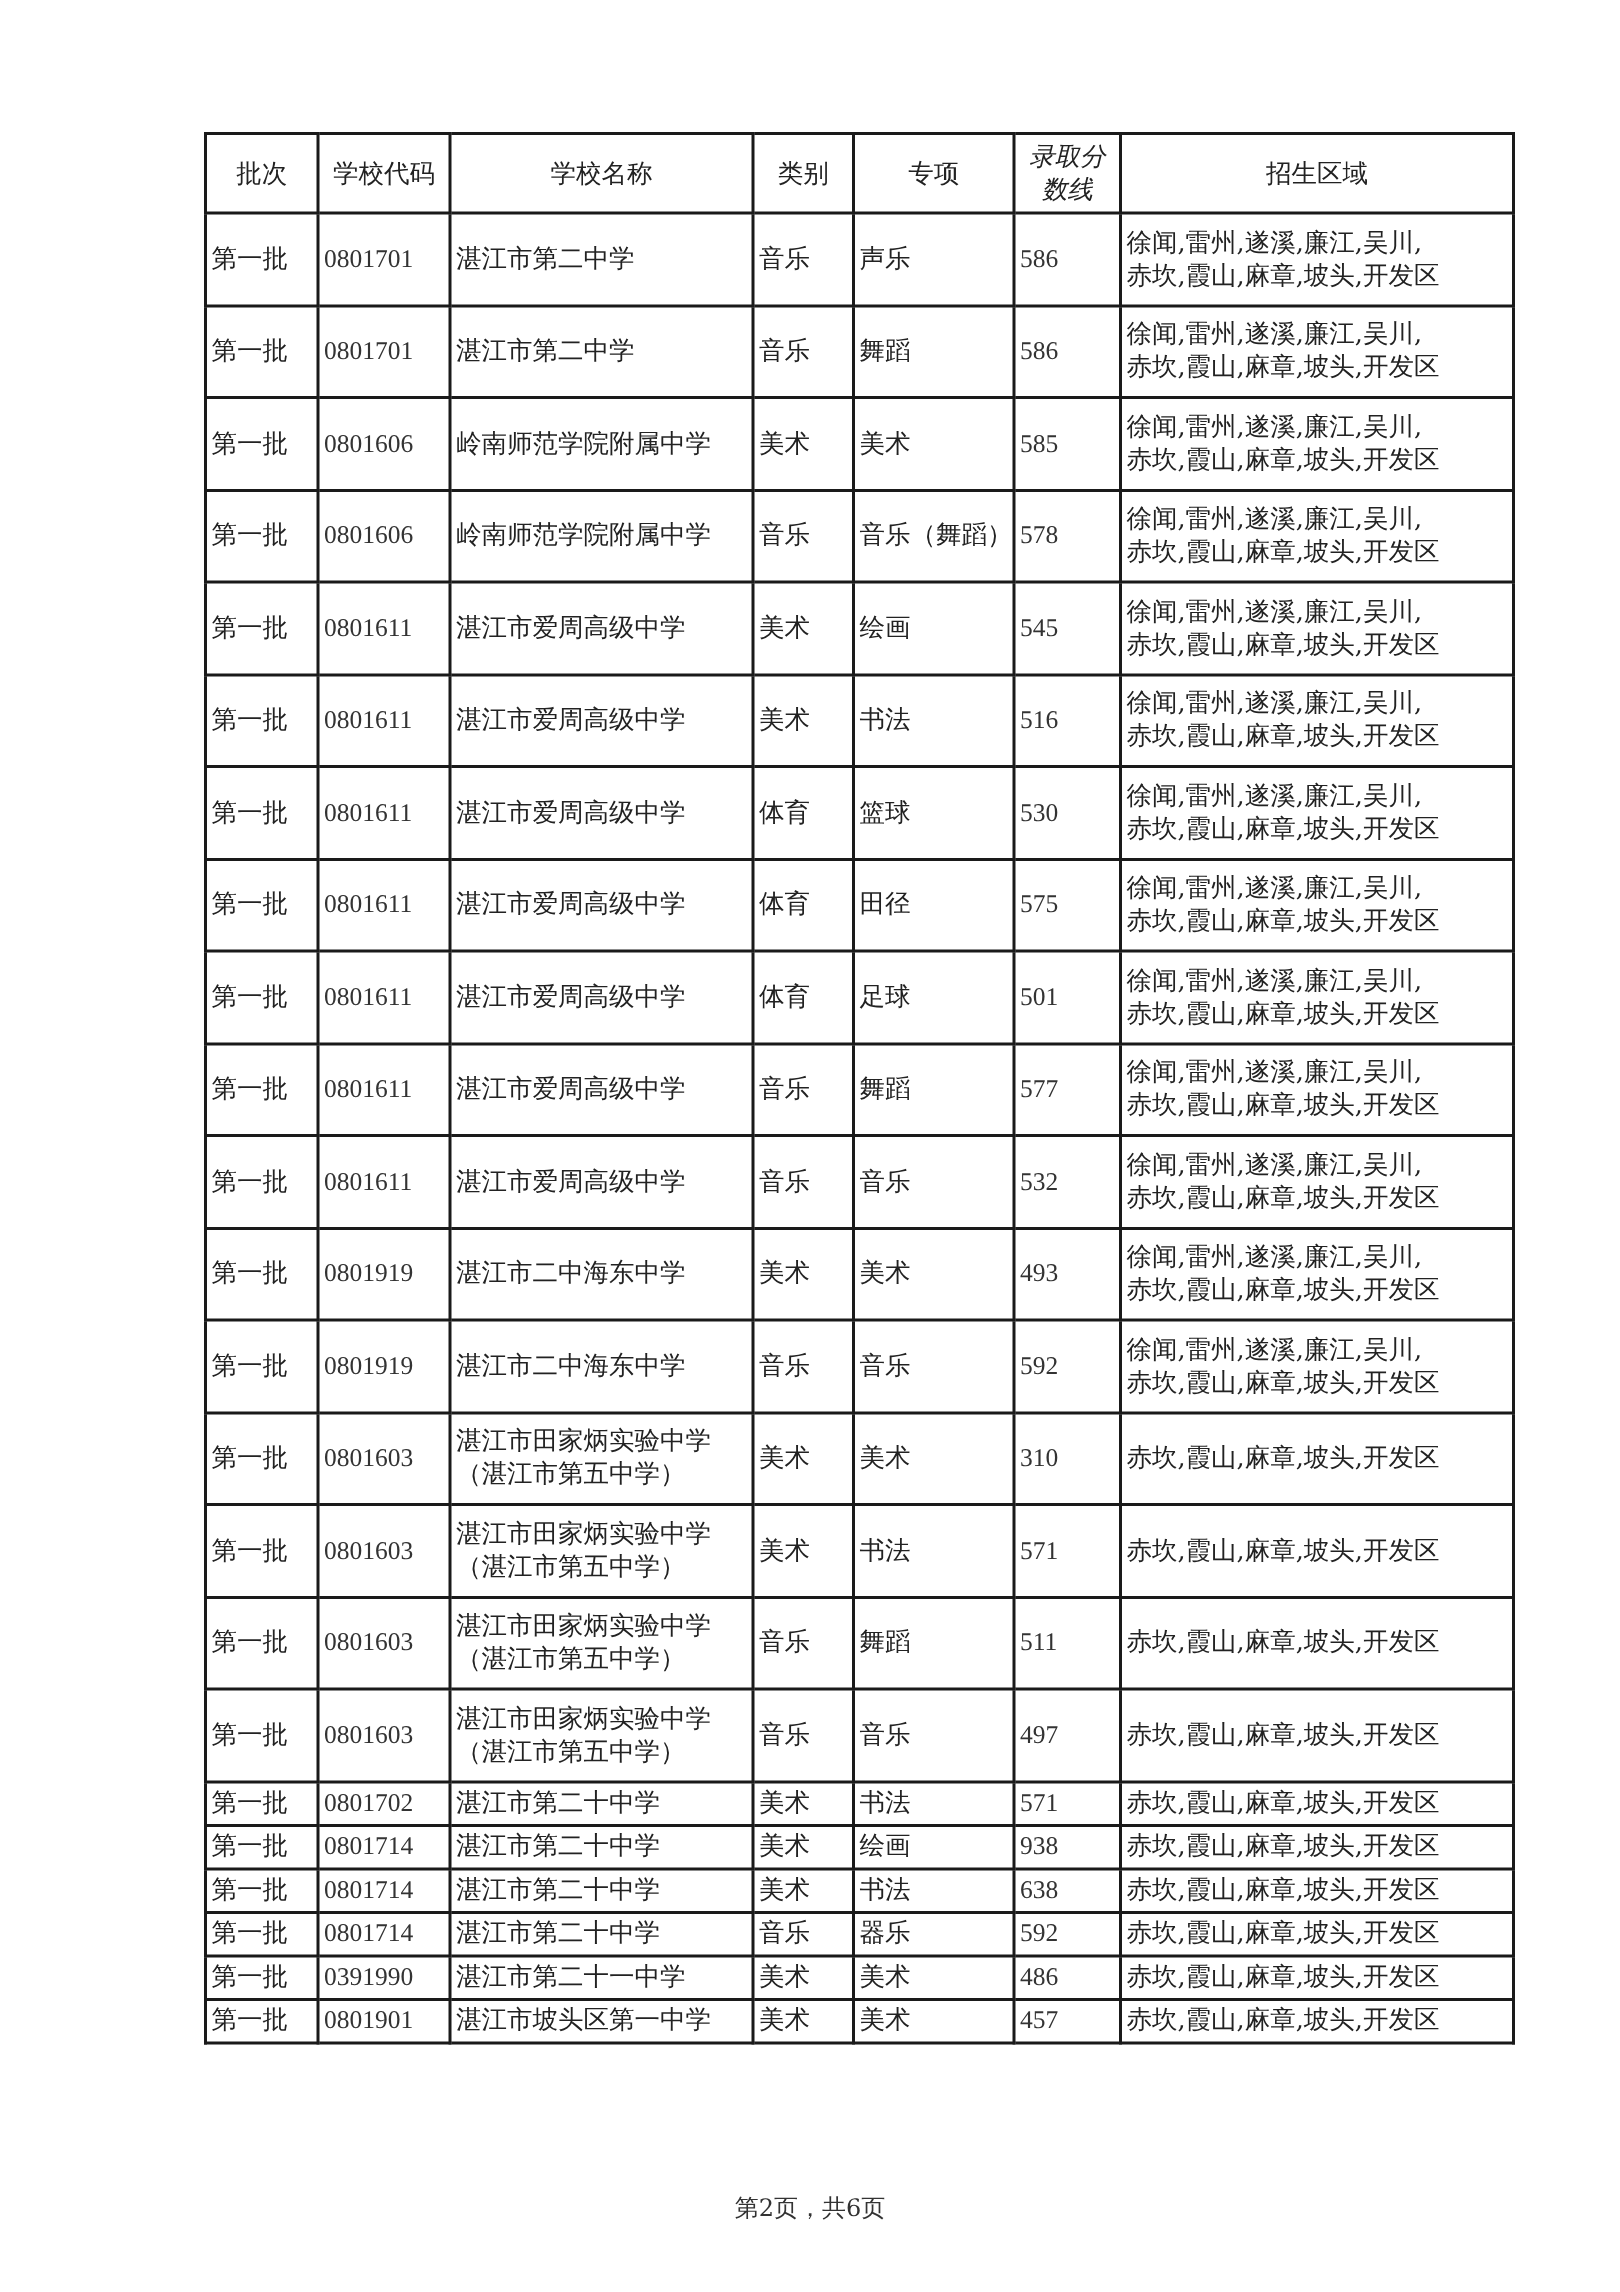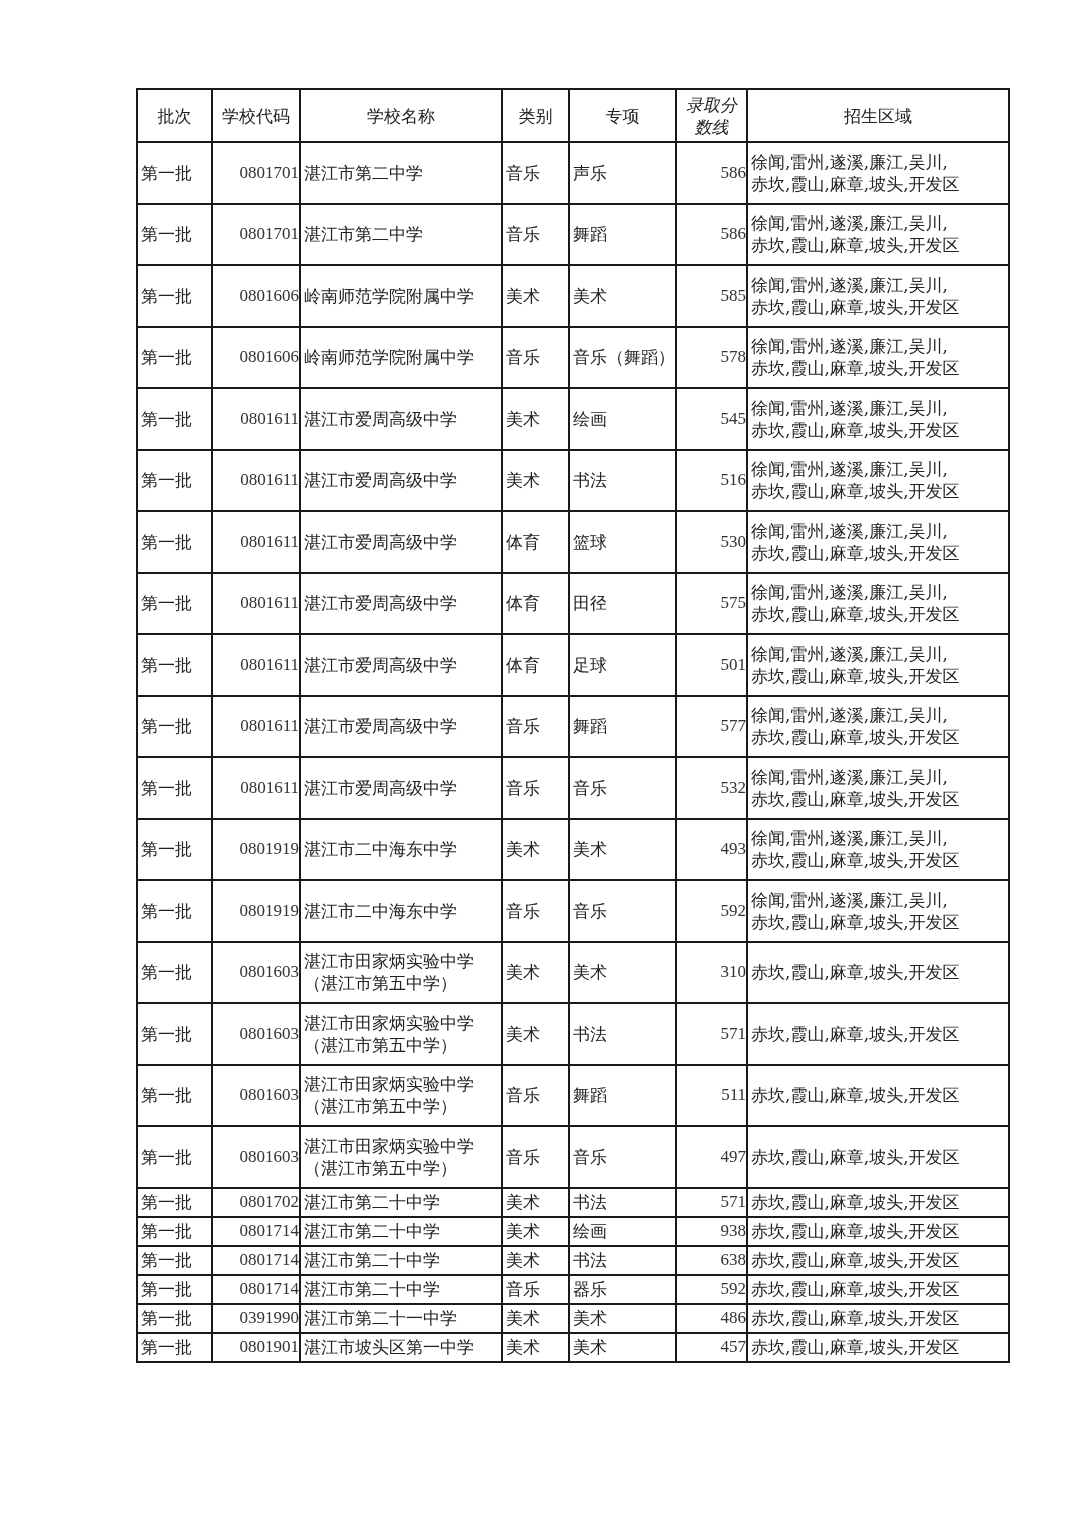--- a/index.html
+++ b/index.html
@@ -50,21 +50,21 @@
   }
   th.th-wrap {
     white-space: normal;
     line-height: 22px;
     font-style: italic;
   }
   tr.row-tall td { height: 59.5px; }
   tr.row-short td { height: 27px; }
   td.region { white-space: normal; line-height: 22px; padding-left: 3px; }
   td.school { white-space: normal; line-height: 22px; }
-  td.num { font-family: "Liberation Serif", "DejaVu Serif", serif; font-size: 17px; color: #333; text-align: right; }
+  td.num { font-family: "Liberation Serif", "DejaVu Serif", serif; font-size: 17px; color: #333; }
   col.c-batch { width: 75px; }
   col.c-code { width: 88px; }
   col.c-name { width: 202px; }
   col.c-cat { width: 67px; }
   col.c-spec { width: 107px; }
   col.c-score { width: 71px; }
   col.c-region { width: 262px; }
   .footer {
     position: absolute;
     left: 0;
@@ -305,13 +305,14 @@
           <td class="num"><span>0801901</span></td>
           <td class="school"><span>湛江市坡头区第一中学</span></td>
           <td><span>美术</span></td>
           <td><span>美术</span></td>
           <td class="num"><span>457</span></td>
           <td class="region"><span>赤坎,霞山,麻章,坡头,开发区</span></td>
         </tr>
       </tbody>
   </table>
 
+  <div class="footer">第2页，共6页</div>
 </div>
 
 </body></html>

